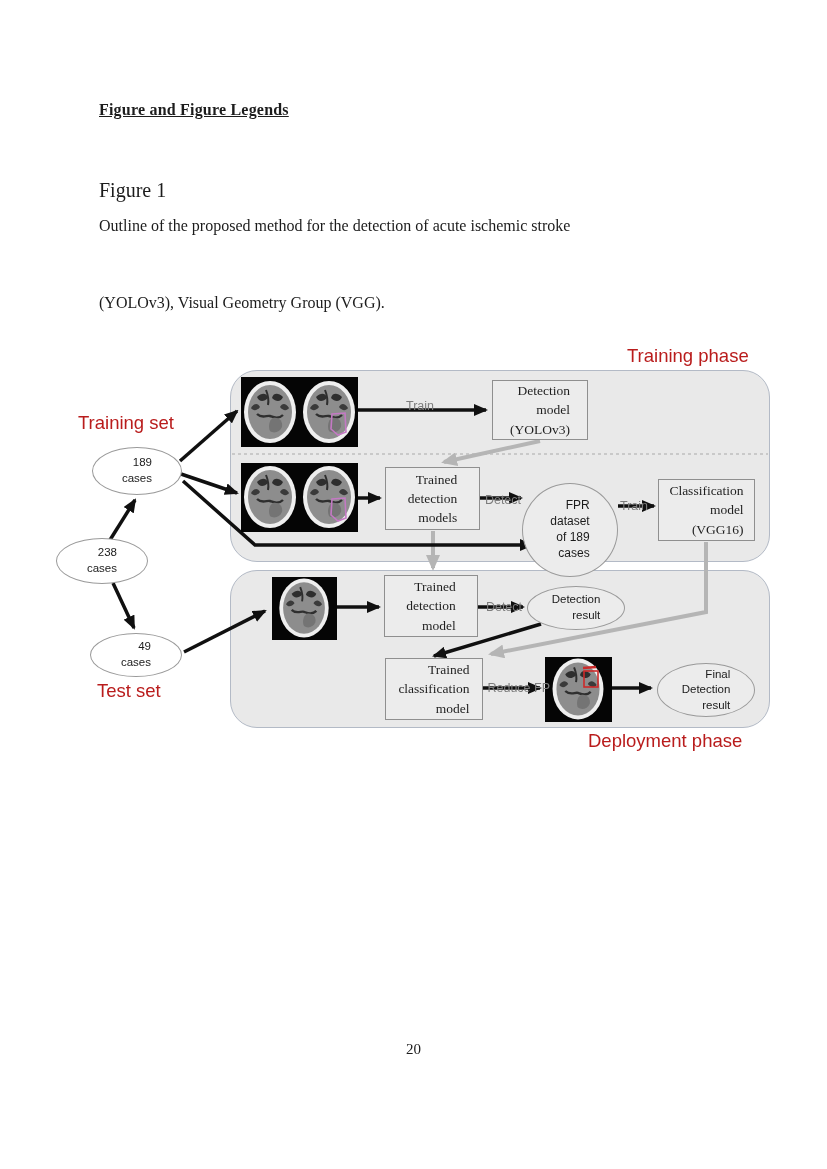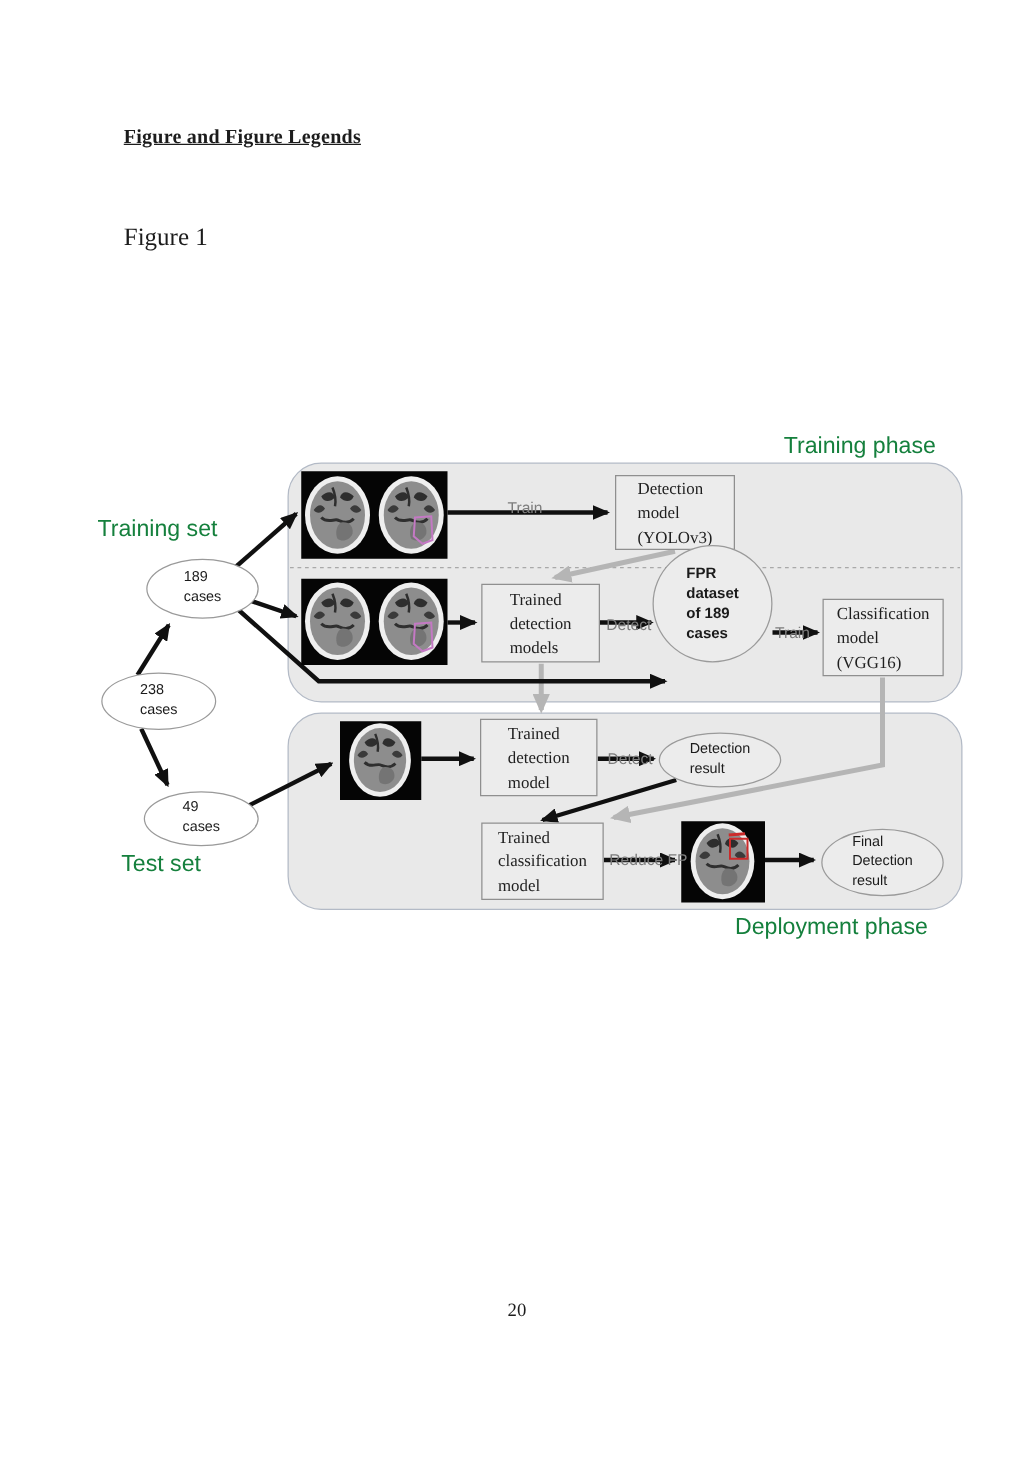--- a/index.html
+++ b/index.html
@@ -31,52 +31,52 @@
     border-radius: 27px;
     background: var(--panel-fill, #e9e9e9);
     border: 1.5px solid var(--panel-border, #b3bac6);
     box-sizing: border-box;
   }
   .panel.training { left: 230px; top: 370px; width: 540px; height: 192px; }
   .panel.deployment { left: 230px; top: 570px; width: 540px; height: 158px; }
 
   .phase-label, .set-label {
     font-family: "Liberation Sans", sans-serif;
-    font-size: 18.5px; color: #15803d; white-space: nowrap;
+    font-size: 18.5px; color: #b91c1c; white-space: nowrap;
   }
   .lbl-training-phase { left: 627px; top: 345px; }
   .lbl-deployment-phase { left: 588px; top: 730px; }
   .lbl-training-set { left: 78px; top: 412px; }
   .lbl-test-set { left: 97px; top: 680px; }
 
   .node {
     display: flex; align-items: center; justify-content: center;
-    text-align: left; white-space: pre-line; box-sizing: border-box;
+    text-align: right; white-space: pre-line; box-sizing: border-box;
   }
   .box {
     background: var(--node-fill, #ececec);
     border: 1px solid var(--node-border, #8f8f8f);
     font-family: "Liberation Serif", serif;
     font-size: 13.5px; line-height: 1.42; color: #1f1f1f;
   }
   .oval {
     border: 1px solid var(--oval-border, #9a9a9a);
     border-radius: 50%;
     font-family: "Liberation Sans", sans-serif;
     font-size: 11.5px; line-height: 1.35; color: #1b1b1b;
   }
-  .oval.white { background: #ffffff; margin-left: 25px; }
+  .oval.white { background: #ffffff; }
   .oval.gray  { background: var(--node-fill, #ececec); }
 
   .n-e189 { left: 92px;  top: 447px; width: 90px; height: 48px; }
   .n-e238 { left: 56px;  top: 538px; width: 92px; height: 46px; }
   .n-e49  { left: 90px;  top: 633px; width: 92px; height: 44px; }
   .n-yolo { left: 492px; top: 380px; width: 96px; height: 60px; }
   .n-tdms { left: 385px; top: 467px; width: 95px; height: 63px; }
-  .n-fpr  { left: 522px; top: 436px; width: 96px; height: 94px; font-size: 12px; line-height: 1.32; font-weight: bold; }
+  .n-fpr  { left: 522px; top: 483px; width: 96px; height: 94px; font-size: 12px; line-height: 1.32; }
   .n-cls  { left: 658px; top: 479px; width: 97px; height: 62px; }
   .n-tdm  { left: 384px; top: 575px; width: 94px; height: 62px; }
   .n-dres { left: 527px; top: 586px; width: 98px; height: 44px; }
   .n-tcm  { left: 385px; top: 658px; width: 98px; height: 62px; }
   .n-fres { left: 657px; top: 663px; width: 98px; height: 54px; }
 
   .edge-label {
     font-family: "Liberation Sans", sans-serif;
     font-size: 12.5px; color: var(--edge-label, #7d7d7d);
     text-align: center; white-space: nowrap; margin-top: 12px;
@@ -92,20 +92,22 @@
   .ag { stroke: var(--arrow-gray, #b5b5b5); stroke-width: 4; fill: none; }
   .dash { stroke: #a9a9a9; stroke-width: 1; stroke-dasharray: 3 3; fill: none; }
 </style>
 </head>
 <body>
 
 <div class="page">
 
   <div class="abs doc-heading">Figure and Figure Legends</div>
   <div class="abs fig-label">Figure 1</div>
+  <div class="abs body-line" style="top:217px">Outline of the proposed method for the detection of acute ischemic stroke</div>
+  <div class="abs body-line" style="top:294px">(YOLOv3), Visual Geometry Group (VGG).</div>
 
   <div class="abs panel training"></div>
   <div class="abs panel deployment"></div>
 
   <svg class="abs overlay" width="827" height="1169" viewBox="0 0 827 1169">
     <defs>
       <marker id="ahb" markerUnits="userSpaceOnUse" markerWidth="14" markerHeight="12" refX="12" refY="6" orient="auto">
         <path d="M0,0 L14,6 L0,12 Z" fill="#101010"></path>
       </marker>
       <marker id="ahg" markerUnits="userSpaceOnUse" markerWidth="16" markerHeight="14" refX="13" refY="7" orient="auto">

